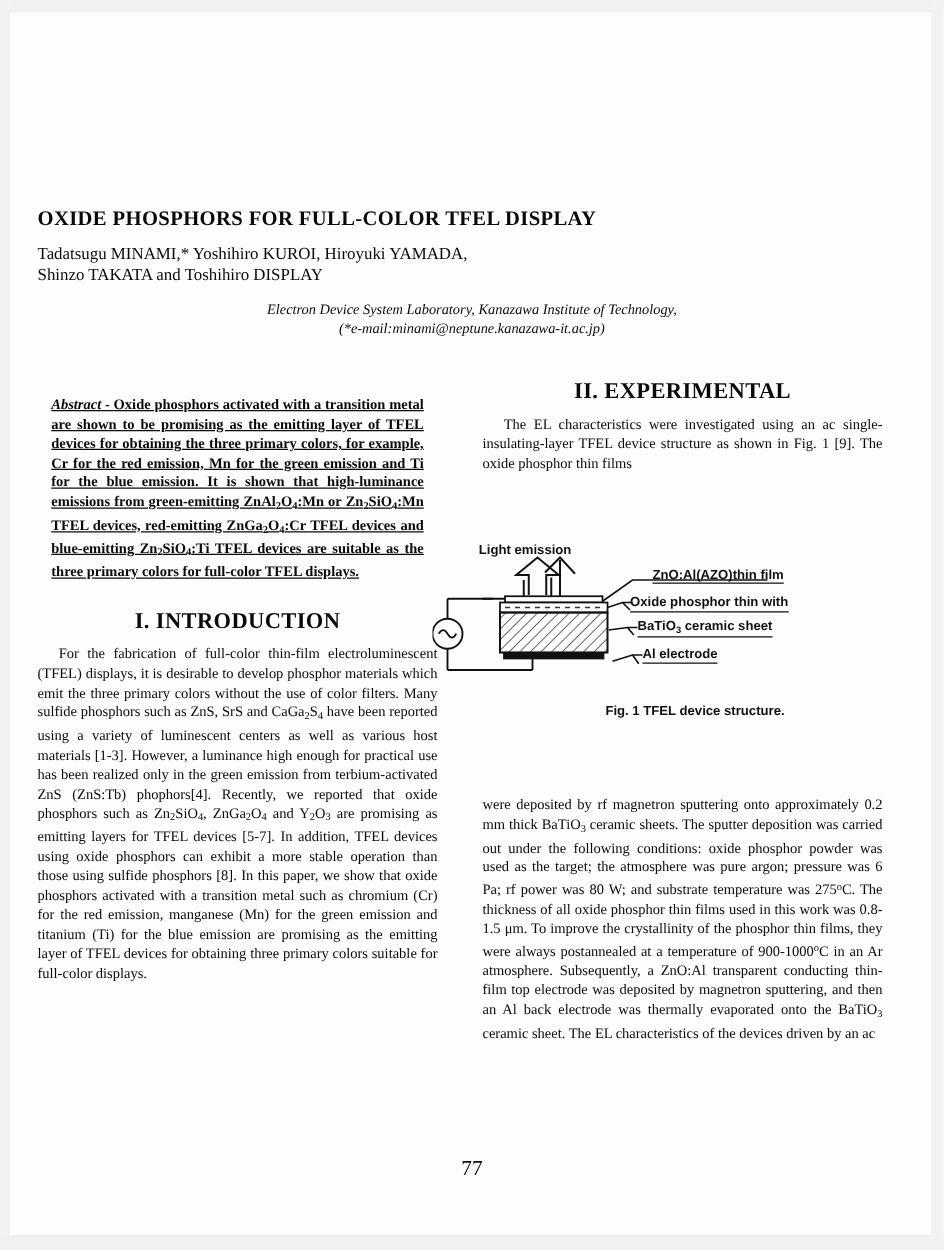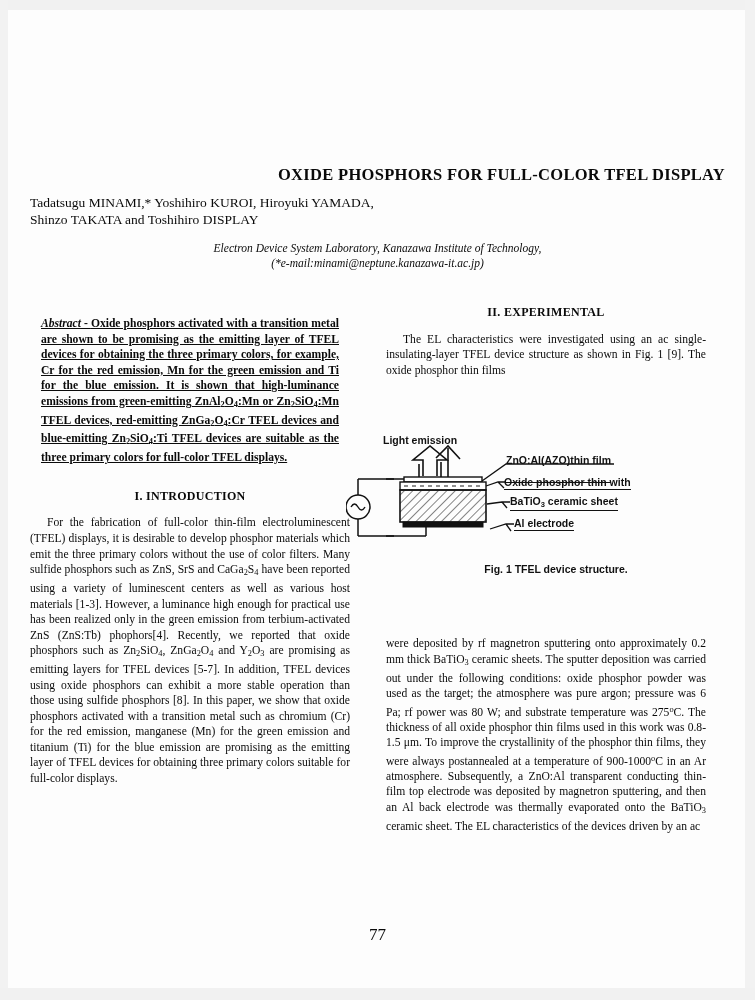--- a/index.html
+++ b/index.html
@@ -48,21 +48,21 @@
     width: 695px;
     height: 1000px;
   }
 
   
   .title {
     position: absolute;
     left: 0;
     top: 165px;
     width: 695px;
-    text-align: right;
+    text-align: left;
     font-size: 16.5px;
     font-weight: bold;
     letter-spacing: 0.3px;
     font-family: "Liberation Serif", serif;
   }
   .authors {
     position: absolute;
     left: 0;
     top: 195px;
     width: 695px;
@@ -97,21 +97,21 @@
     text-align: justify;
     margin: 11px;
     text-decoration: underline;
   }
   .abstract .lbl {
     font-style: italic;
     font-weight: bold;
   }
 
   h2.section {
-    font-size: 12px;
+    font-size: 18px;
     font-weight: bold;
     text-align: center;
     margin: 23px 0 11px 0;
     letter-spacing: 0.3px;
   }
   p.body {
     margin: 0;
     text-indent: 17px;
     text-align: justify;
   }
@@ -264,21 +264,21 @@
         <g stroke="#111" stroke-width="1.3" fill="none">
           <path d="M 96 49 L 120 32 L 228 32"></path>
           <path d="M 100 54 L 112 50 L 120 50 M 112 50 L 118 56"></path>
           <path d="M 101 72 L 116 70 L 124 70 M 116 70 L 121 76"></path>
           <path d="M 104 97 L 120 92 L 128 92 M 120 92 L 125 99"></path>
         </g>
       </svg>
 
       <div style="position:absolute; left:-3px; top:2px; font-family:'Liberation Sans',sans-serif; font-size:10.5px; font-weight:bold; color:#111;">Light emission</div>
 
-      <div style="position:absolute; left:120px; top:22px; font-family:'Liberation Sans',sans-serif; font-size:10.5px; font-weight:bold; color:#111; border-bottom:1.3px solid #111; padding-bottom:16px;">ZnO:Al(AZO)thin film</div>
+      <div style="position:absolute; left:136px; top:22px; font-family:'Liberation Sans',sans-serif; font-size:10.5px; font-weight:bold; color:#111; border-bottom:1.3px solid #111; padding-bottom:0;">ZnO:Al(AZO)thin film</div>
 
       <div style="position:absolute; left:118px; top:44px; font-family:'Liberation Sans',sans-serif; font-size:10.5px; font-weight:bold; color:#111; border-bottom:1.3px solid #111; padding-bottom:1px;">Oxide phosphor thin with</div>
 
       <div style="position:absolute; left:124px; top:63px; font-family:'Liberation Sans',sans-serif; font-size:10.5px; font-weight:bold; color:#111; border-bottom:1.3px solid #111; padding-bottom:1px;"><span>BaTiO</span><sub>3</sub><span> ceramic sheet</span></div>
 
       <div style="position:absolute; left:128px; top:85px; font-family:'Liberation Sans',sans-serif; font-size:10.5px; font-weight:bold; color:#111; border-bottom:1.3px solid #111; padding-bottom:1px;">Al electrode</div>
     </div>
 
     <div class="fig-caption-wrap">
       <div class="fig-caption">Fig. 1 TFEL device structure.</div>

